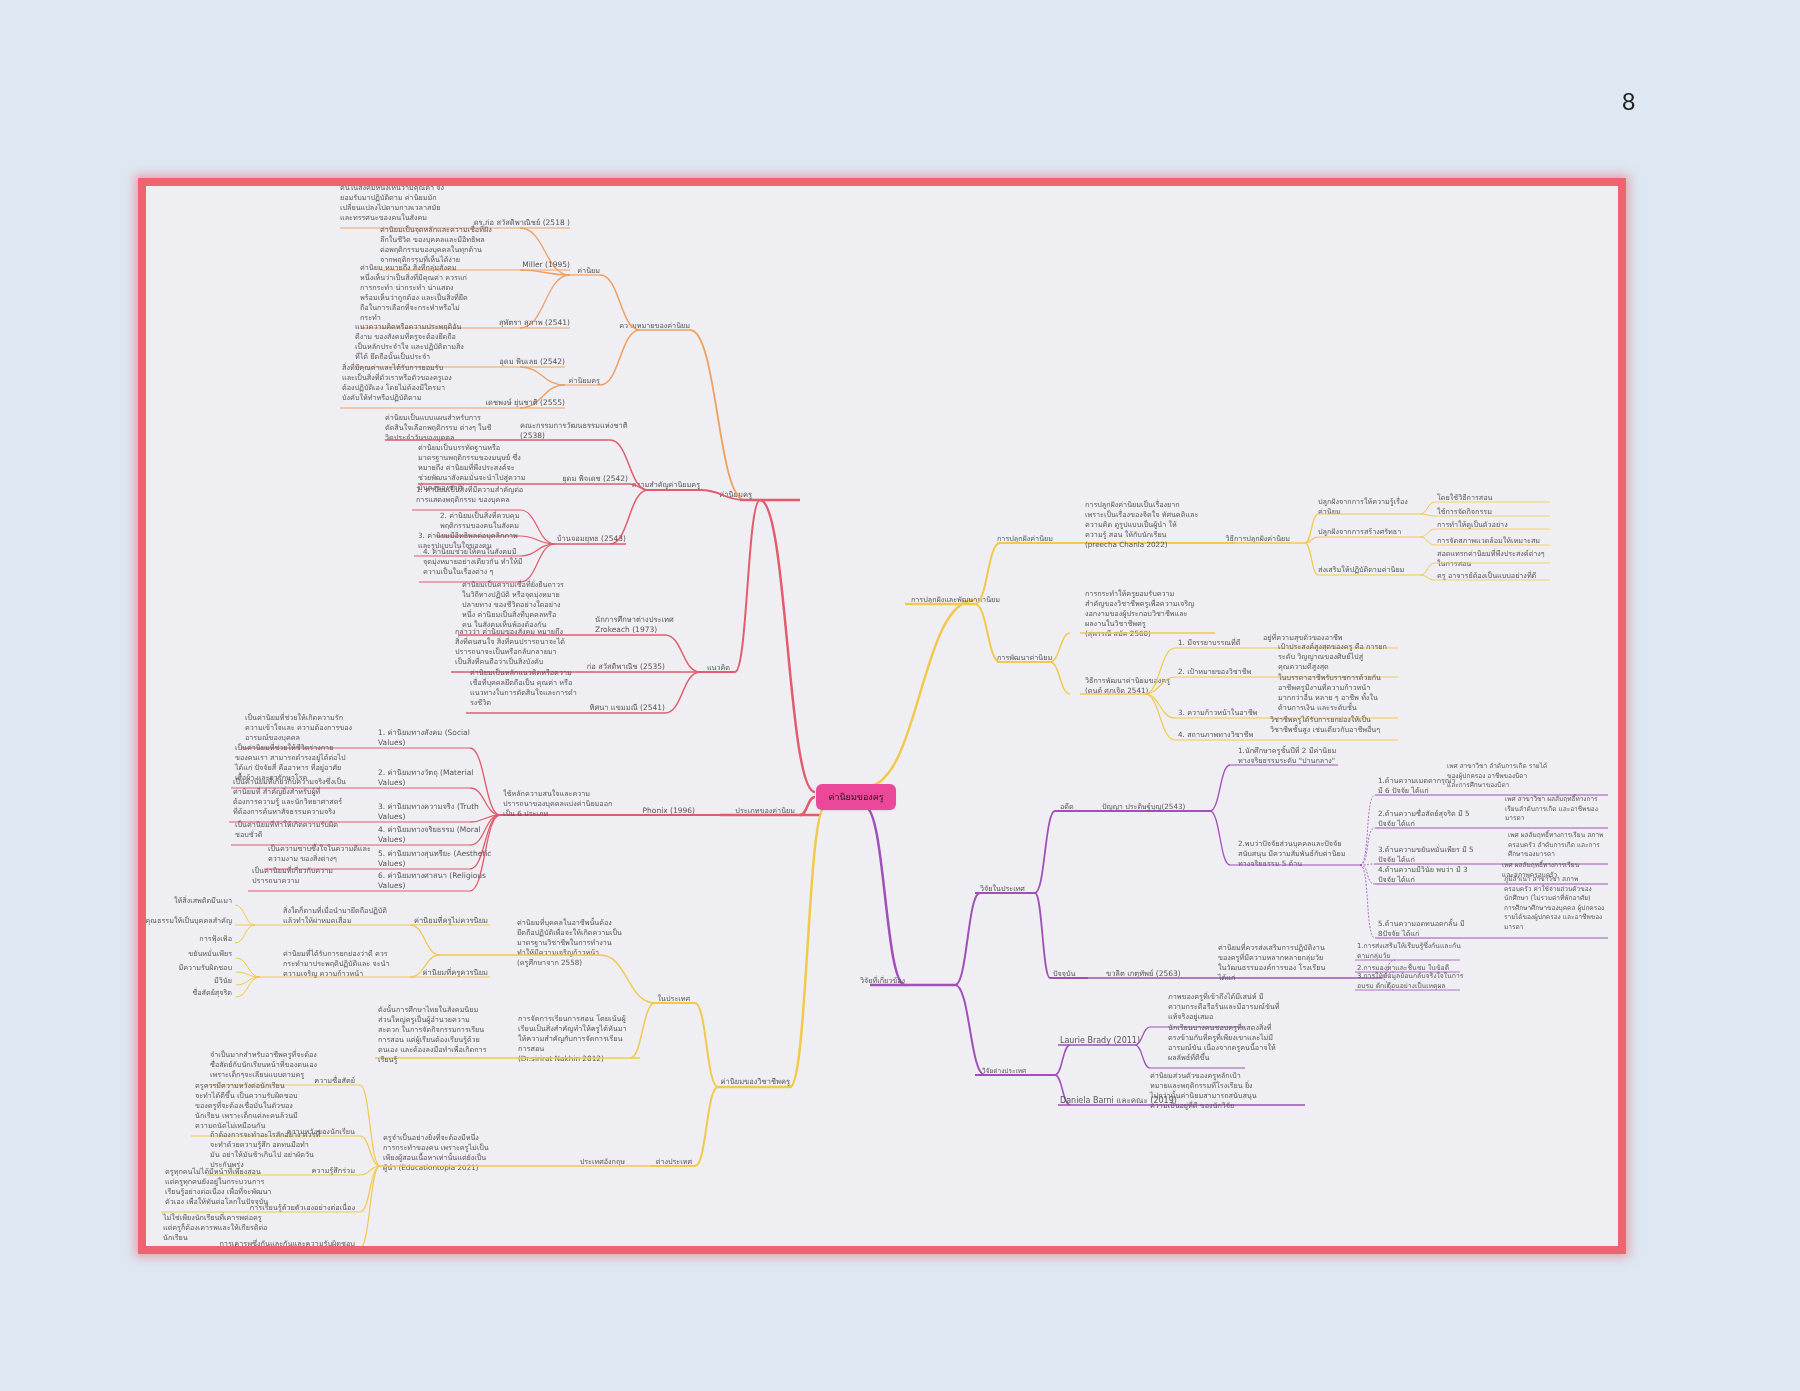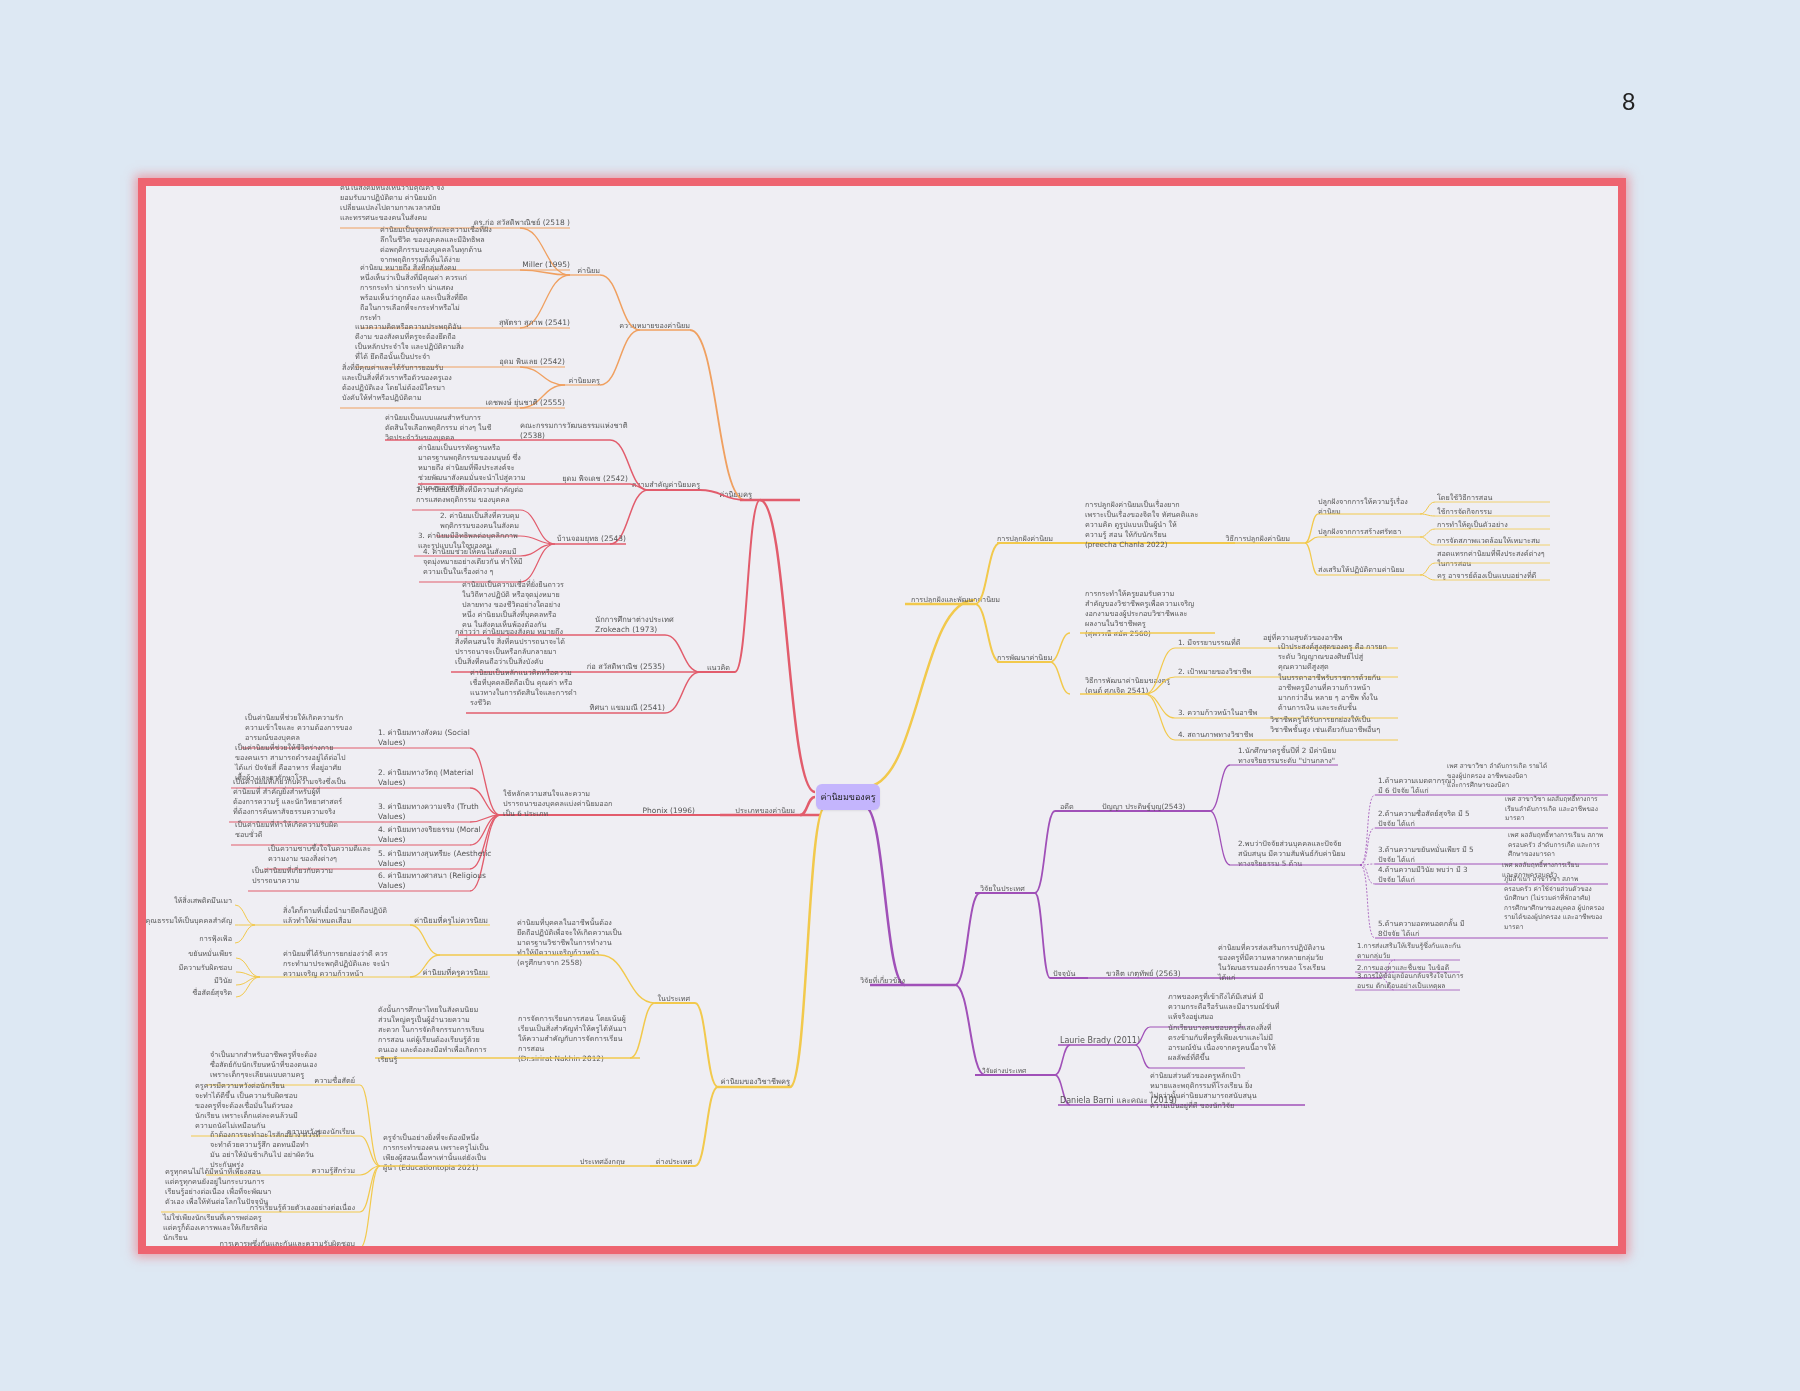--- a/index.html
+++ b/index.html
@@ -1,21 +1,21 @@
 <!DOCTYPE html>
 <html><head>
 <meta charset="utf-8">
 <style>
   html,body{margin:0;padding:0;}
   body{width:1800px;height:1391px;background:#dde8f3;position:relative;overflow:hidden;font-family:"DejaVu Sans","Liberation Sans",sans-serif;}
   .page-num{position:absolute;left:1622px;top:88px;font-size:24px;color:#222;font-family:"Liberation Sans",sans-serif;}
   .frame{position:absolute;left:138px;top:178px;width:1488px;height:1076px;background:#efeef3;border:8px solid #ee6470;box-shadow:0 0 10px 3px rgba(238,100,112,0.55);box-sizing:border-box;}
   svg{position:absolute;left:0;top:0;}
   .t{font-family:"DejaVu Sans","Liberation Sans",sans-serif;fill:#555;}
-  .central{position:absolute;left:812px;top:783px;width:64px;height:26px;background:#c4b5fd;border-radius:6px;font-size:9px;display:flex;align-items:center;justify-content:center;color:#222;box-shadow:0 1px 2px rgba(0,0,0,0.08);}
+  .central{position:absolute;left:812px;top:783px;width:80px;height:26px;background:#ec4899;border-radius:6px;font-size:9px;display:flex;align-items:center;justify-content:center;color:#222;box-shadow:0 1px 2px rgba(0,0,0,0.08);}
 </style>
 </head>
 <body>
 
 <div class="page-num">8</div>
 
 <div class="frame">
   <svg id="mm" width="1472" height="1060" viewBox="146 186 1472 1060">
       <path d="M815,792 C787.5,792 787.5,500 760,500" fill="none" stroke="#e25c6c" stroke-width="2.5"></path>
       <text x="752" y="497" class="t" font-size="7.5" text-anchor="end">ค่านิยมครู</text>

